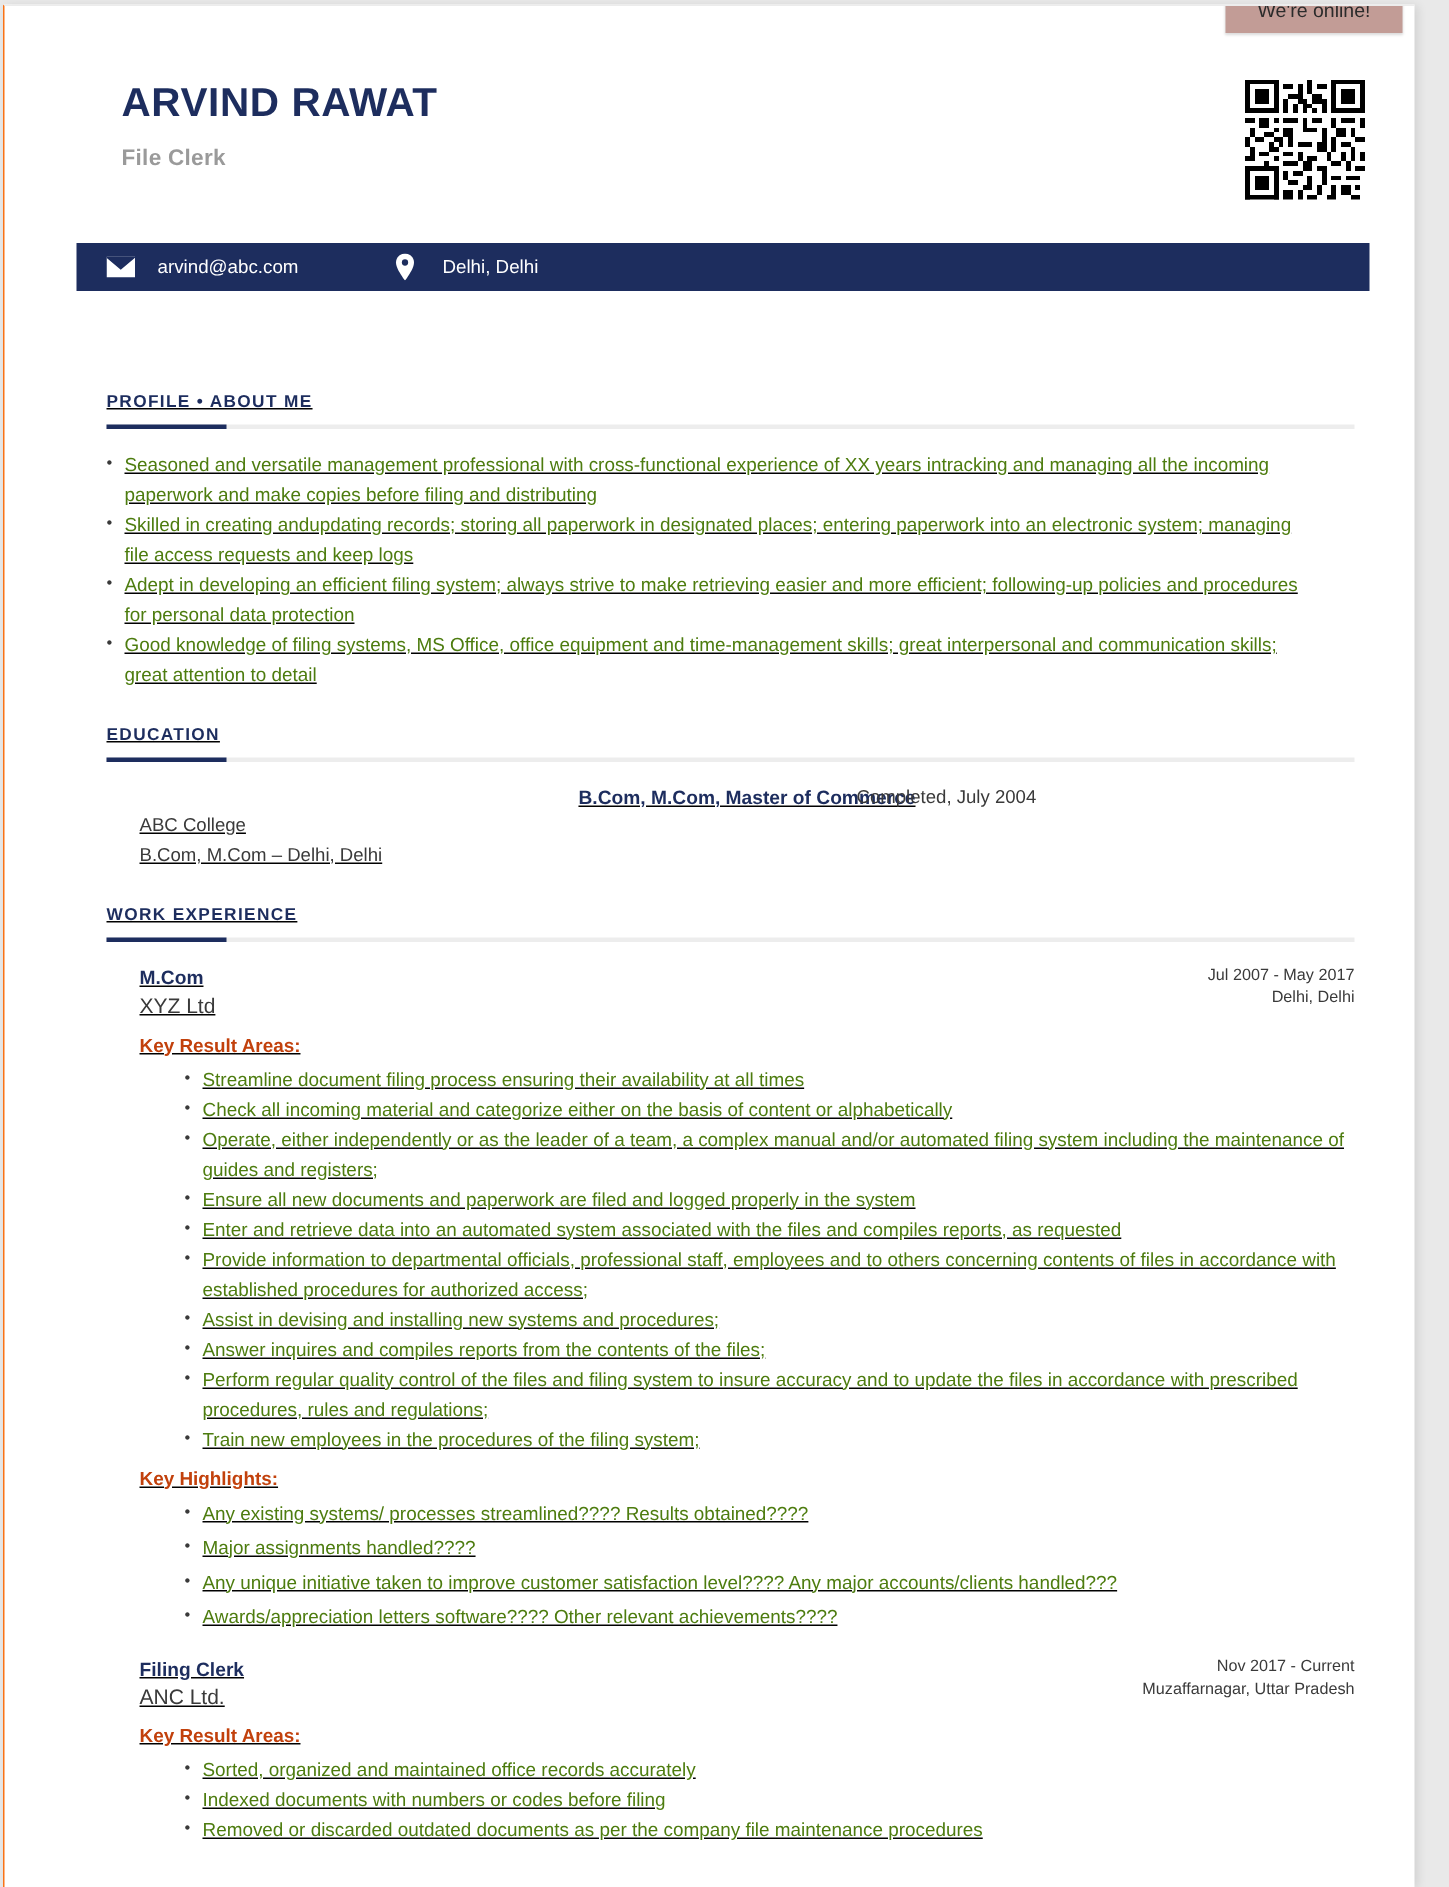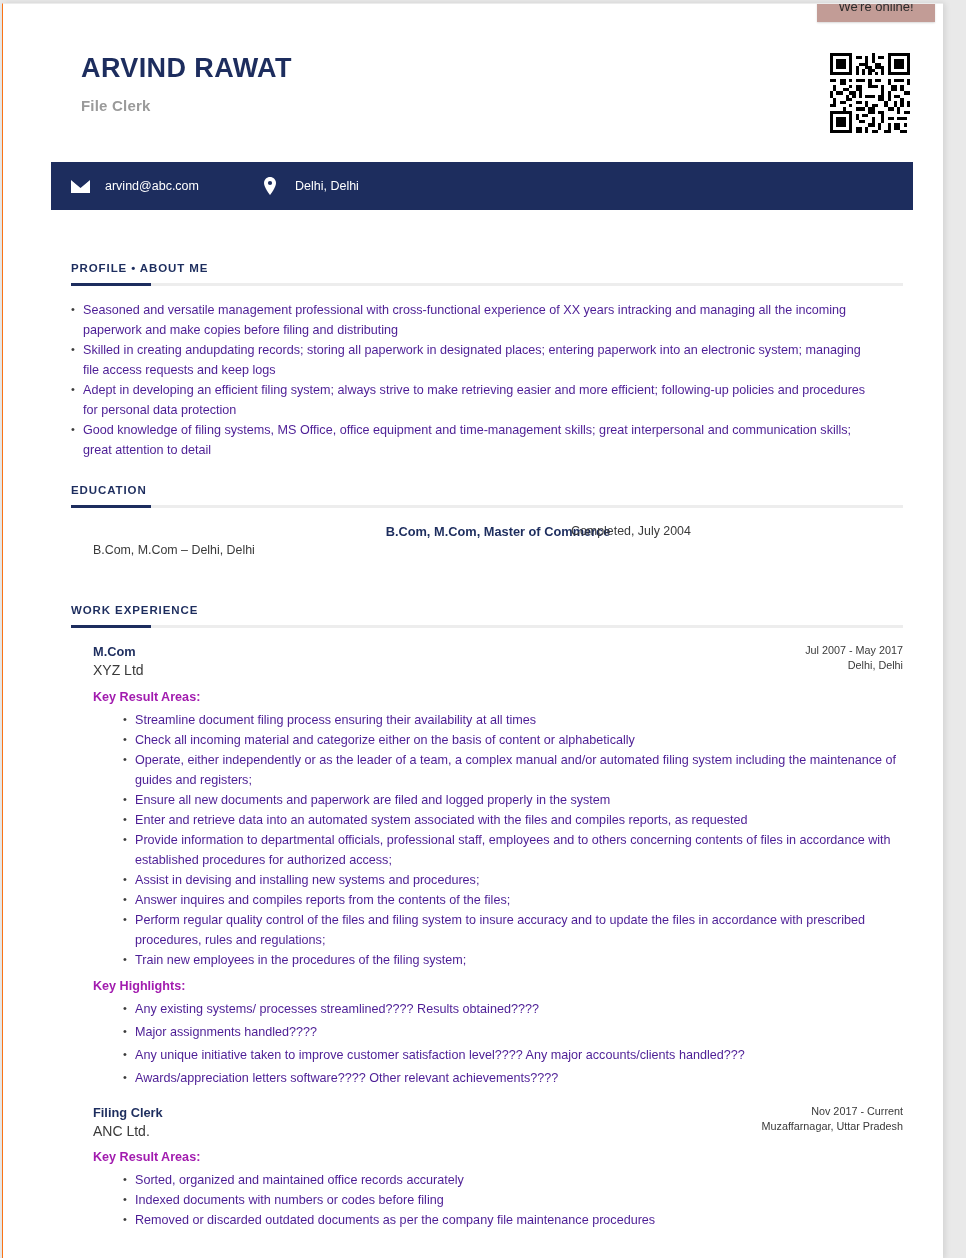--- a/index.html
+++ b/index.html
@@ -90,21 +90,21 @@
     background: #ffffff;
   }
   .qr-wrap svg { display: block; }
 
   
   .contact-bar {
     position: absolute;
     left: 48px;
     top: 158px;
     width: 862px;
-    height: 48px;
+    height: 32px;
     background: #1d2d5e;
     display: flex;
     align-items: center;
     color: #ffffff;
   }
   .contact-item {
     display: flex;
     align-items: center;
     font-size: 12.5px;
     color: #ffffff;
@@ -124,21 +124,21 @@
   
   .content {
     position: absolute;
     left: 0;
     top: 258px;
     width: 940px;
     padding: 0 40px 0 68px;
     box-sizing: border-box;
   }
 
-  .section { margin-bottom: 0; }
+  .section { margin-bottom: 0; text-decoration: underline; }
 
   .section-title {
     font-size: 11.5px;
     font-weight: bold;
     color: #1d2d5e;
     letter-spacing: 0.9px;
     text-transform: uppercase;
     margin: 0 0 9px 0;
   }
   .section-rule {
@@ -160,21 +160,21 @@
   
   ul.bullets {
     list-style: none;
     margin: 0;
     padding: 0;
   }
   ul.bullets li {
     position: relative;
     font-size: 12.6px;
     line-height: 20px;
-    color: #4c1d95;
+    color: #4d7c0f;
     padding-left: 12px;
     margin-bottom: 0;
   }
   ul.bullets li::before {
     content: "\2022";
     position: absolute;
     left: 0;
     top: -1px;
     font-size: 11px;
     color: #3a3a3a;
@@ -232,21 +232,21 @@
     right: 0;
     top: 1px;
     text-align: right;
     font-size: 10.8px;
     color: #3a3a3a;
     line-height: 15px;
   }
   .subhead {
     font-size: 12.6px;
     font-weight: bold;
-    color: #a21caf;
+    color: #c2410c;
     margin-top: 9px;
     margin-bottom: 6px;
   }
   .job ul.bullets {
     padding-left: 30px;
   }
   .job ul.bullets li { max-width: 768px; }
   .job .highlight-list li { margin-bottom: 3px; }
 
   .spacer-24 { height: 24px; }
@@ -413,20 +413,21 @@
           </ul>
         </div>
 
         <div class="spacer-24"></div>
 
         <div class="section">
           <div class="section-title">EDUCATION</div>
           <div class="section-rule"></div>
           <div class="edu-row">
             <div class="edu-degree">B.Com, M.Com, Master of Commerce</div>
+            <div class="edu-school">ABC College</div>
             <div class="edu-place">B.Com, M.Com – Delhi, Delhi</div>
             <div class="edu-date">Completed, July 2004</div>
           </div>
         </div>
 
         <div class="spacer-18"></div>
 
         <div class="section">
           <div class="section-title">WORK EXPERIENCE</div>
           <div class="section-rule"></div>

